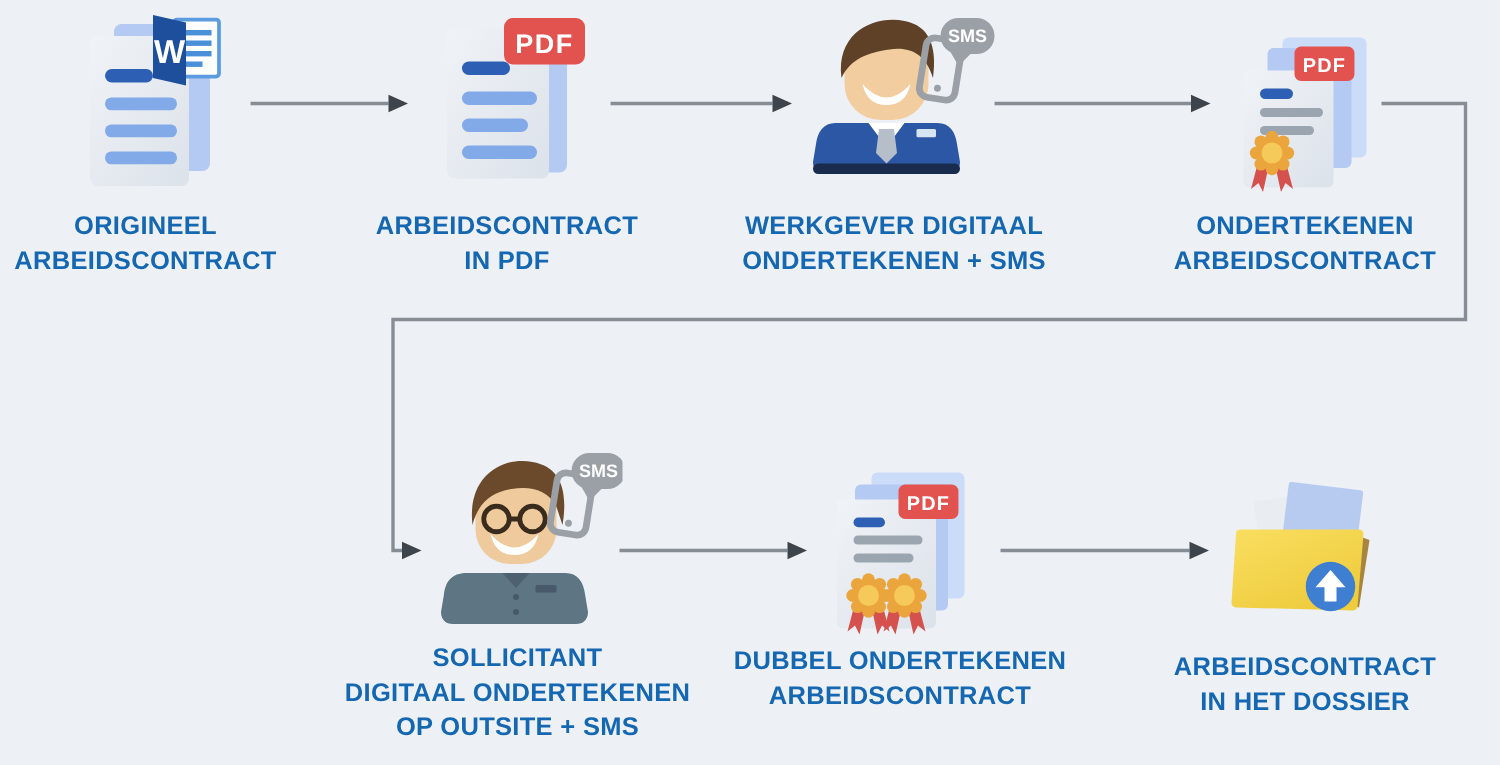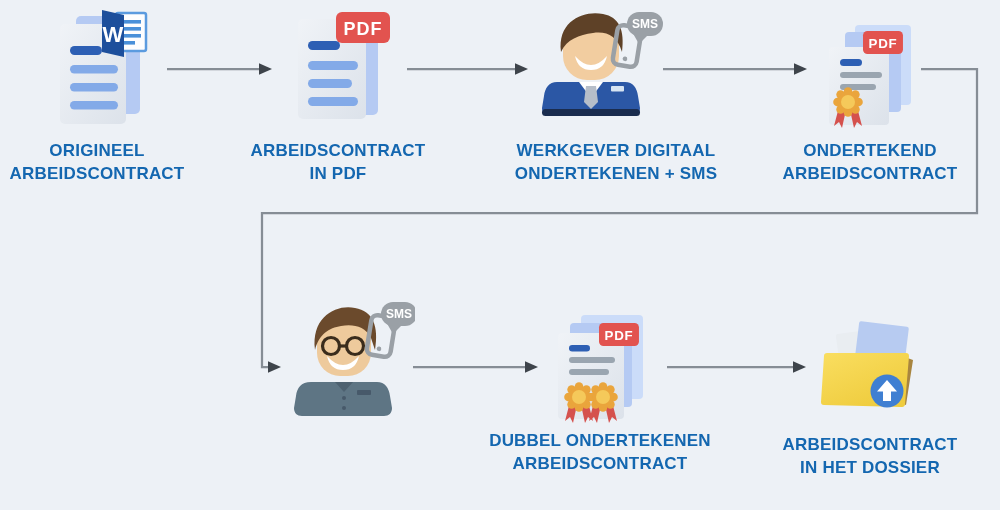--- a/index.html
+++ b/index.html
@@ -129,52 +129,55 @@
     <rect x="22" y="14" width="56" height="60" rx="24" fill="#f2cda0"></rect>
     <path d="M20,46 C16,14 44,4 62,8 C78,11 84,24 81,46 C76,30 66,25 52,27 C38,29 26,33 20,46 Z" fill="#5e4127"></path>
     <path d="M34,50 Q50,68 66,50 Q63,64 50,64 Q37,64 34,50 Z" fill="#ffffff"></path>
     <path d="M16,76 L84,76 C92,76 96,82 97,90 L99,102 C99,107 96,110 91,110 L9,110 C4,110 1,107 1,102 L3,90 C4,82 8,76 16,76 Z" fill="#2b57a5"></path>
     <rect x="1" y="103" width="98" height="7" rx="3.5" fill="#1a2c4e"></rect>
     <polygon points="38,76 62,76 50,92" fill="#ffffff"></polygon>
     <path d="M45,80 L55,80 L57,96 L50,103 L43,96 Z" fill="#b6bec9"></path>
     <rect x="70" y="80" width="13" height="5.5" rx="1" fill="#d7e4f2"></rect>
     <use href="#phone-sms" x="72" y="8"></use>
   </svg>
-  <div class="step-label" style="left:486px;top:139px;width:260px">WERKGEVER DIGITAAL
+  <div class="step-label" style="left:466px;top:139px;width:260px">WERKGEVER DIGITAAL
 ONDERTEKENEN + SMS</div>
 
   <svg class="icon" style="left:819px;top:23px" width="102" height="110" viewBox="0 0 102 110">
     <rect x="36" y="2" width="56" height="80" rx="4" fill="#cbdcf9"></rect>
     <rect x="26" y="9" width="56" height="80" rx="4" fill="#b5caf3"></rect>
     <rect x="10" y="24" width="60" height="78" rx="4" fill="url(#pageGrad)"></rect>
     <rect x="21" y="36" width="22" height="7" rx="3.5" fill="#2d5fb4"></rect>
     <rect x="21" y="49" width="42" height="6" rx="3" fill="#9aa5b0"></rect>
     <rect x="21" y="61" width="36" height="6" rx="3" fill="#9aa5b0"></rect>
     <use href="#rosette" x="29" y="79"></use>
     <use href="#pdf-badge" transform="translate(44,8) scale(0.74)"></use>
   </svg>
-  <div class="step-label" style="left:760px;top:139px;width:220px">ONDERTEKEND
+  <div class="step-label" style="left:760px;top:139px;width:220px">ONDERTEKENEN
 ARBEIDSCONTRACT</div>
 
   <svg class="icon" style="left:291px;top:294px" width="124" height="128" viewBox="0 0 124 128">
     <rect x="26" y="22" width="54" height="60" rx="23" fill="#eeca9c"></rect>
     <path d="M24,56 C20,22 46,10 64,14 C82,17 88,32 84,56 L80,44 C74,32 62,30 50,32 C38,34 28,40 24,56 Z" fill="#6b4a2c"></path>
     <path d="M36,62 Q52,80 68,62 Q65,76 52,76 Q39,76 36,62 Z" fill="#ffffff"></path>
     <g fill="none" stroke="#3a2c1c" stroke-width="3.2">
       <circle cx="40" cy="52" r="8.5"></circle>
       <circle cx="64" cy="52" r="8.5"></circle>
       <path d="M48.5,52 L55.5,52"></path>
     </g>
     <path d="M20,88 L86,88 C94,88 98,94 99,102 L101,114 C101,119 98,122 93,122 L11,122 C6,122 3,119 3,114 L5,102 C6,94 10,88 20,88 Z" fill="#5e7584"></path>
     <polygon points="44,88 62,88 53,98" fill="#4d6170"></polygon>
     <circle cx="53" cy="104" r="2" fill="#47596a"></circle>
     <circle cx="53" cy="114" r="2" fill="#47596a"></circle>
     <rect x="66" y="96" width="14" height="5" rx="1" fill="#47596a"></rect>
     <use href="#phone-sms" x="76" y="10"></use>
   </svg>
+  <div class="step-label" style="left:215px;top:427px;width:260px">SOLLICITANT
+DIGITAAL ONDERTEKENEN
+OP OUTSITE + SMS</div>
 
   <svg class="icon" style="left:549px;top:313px" width="102" height="112" viewBox="0 0 102 112">
     <rect x="32" y="2" width="62" height="84" rx="4" fill="#cbdcf9"></rect>
     <rect x="21" y="10" width="62" height="84" rx="4" fill="#b5caf3"></rect>
     <rect x="9" y="20" width="66" height="86" rx="4" fill="url(#pageGrad)"></rect>
     <rect x="20" y="32" width="21" height="6.5" rx="3.2" fill="#2d5fb4"></rect>
     <rect x="20" y="44" width="46" height="6" rx="3" fill="#9aa5b0"></rect>
     <rect x="20" y="56" width="40" height="6" rx="3" fill="#9aa5b0"></rect>
     <use href="#rosette" x="30" y="84"></use>
     <use href="#rosette" x="54" y="84"></use>

